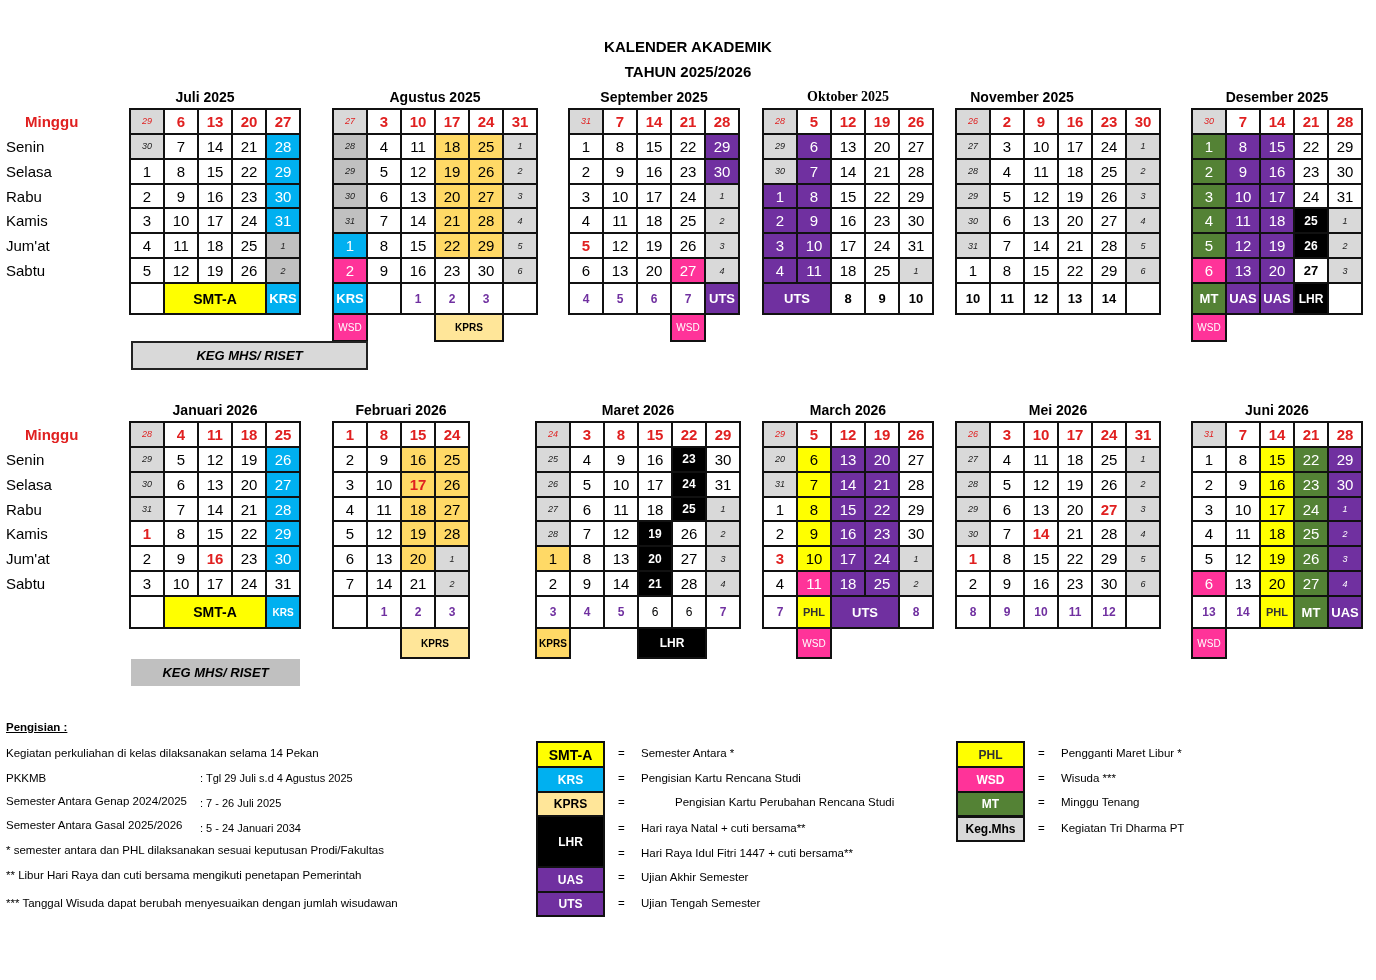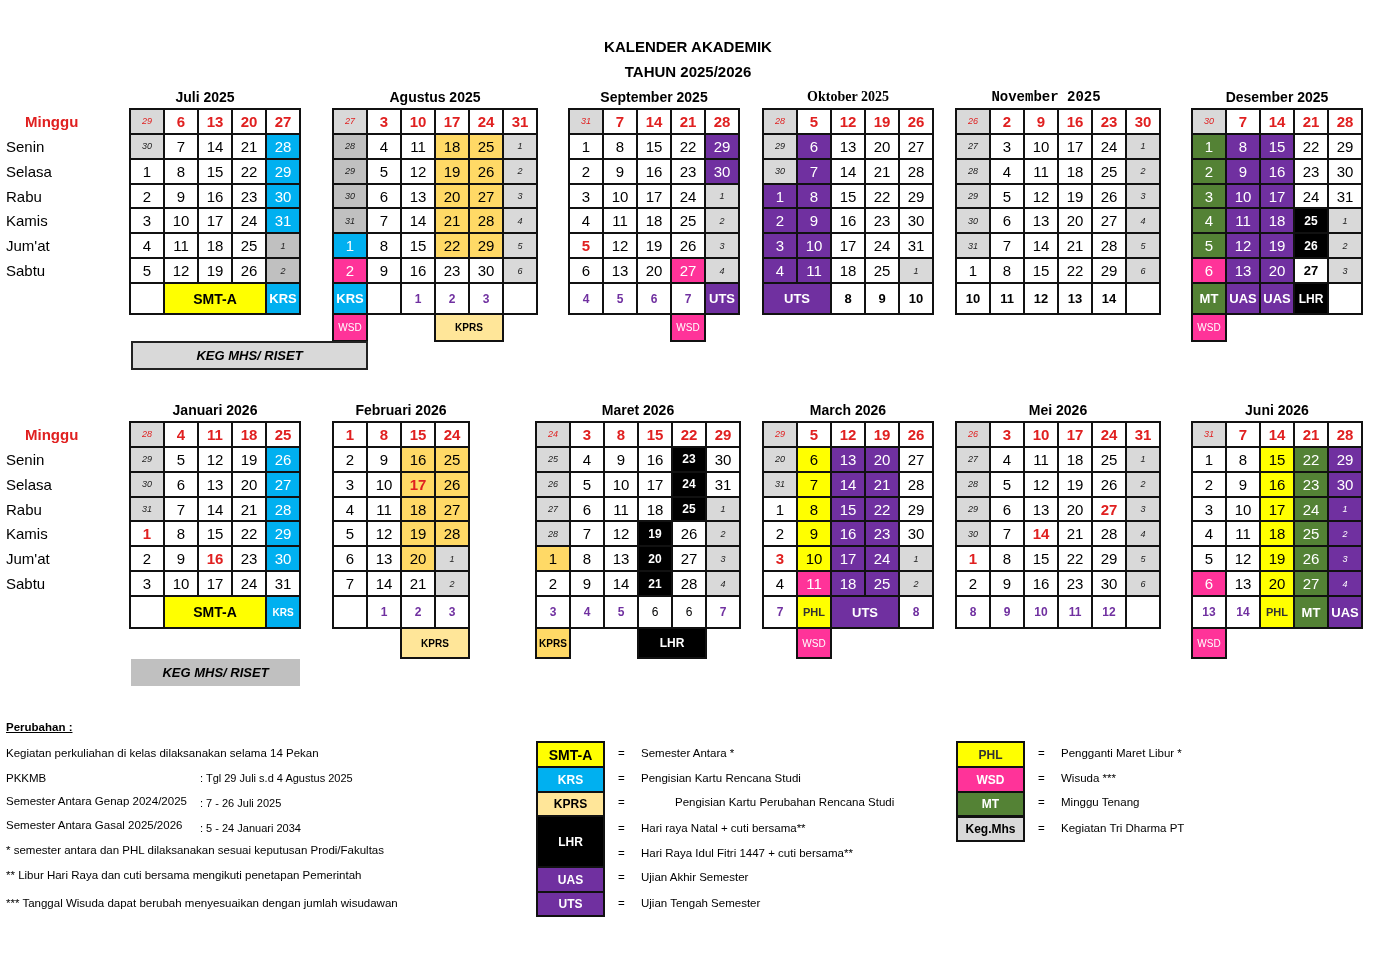--- a/index.html
+++ b/index.html
@@ -248,21 +248,21 @@
       <div class="cell s-p" style="left: 796px; top: 257.16px; width: 36px; height: 26.86px;">11</div>
       <div class="cell s-w" style="left: 830px; top: 257.16px; width: 36px; height: 26.86px;">18</div>
       <div class="cell s-w" style="left: 864px; top: 257.16px; width: 36px; height: 26.86px;">25</div>
       <div class="cell s-g" style="left: 898px; top: 257.16px; width: 36px; height: 26.86px;">1</div>
       <div class="cell s-pl" style="left: 762px; top: 282.02px; width: 70px; height: 33px;">UTS</div>
       <div class="cell s-bb" style="left: 830px; top: 282.02px; width: 36px; height: 33px;">8</div>
       <div class="cell s-bb" style="left: 864px; top: 282.02px; width: 36px; height: 33px;">9</div>
       <div class="cell s-bb" style="left: 898px; top: 282.02px; width: 36px; height: 33px;">10</div>
     </div>
     <div>
-      <div class="mtitle" style="left: 944px; width: 204px; top: 88px; font-family: Liberation Mono, monospace;">November 2025</div>
+      <div class="mtitle" style="left: 920px; width: 204px; top: 88px;">November 2025</div>
       <div class="cell s-gr" style="left: 955px; top: 108px; width: 36px; height: 26.86px;">26</div>
       <div class="cell s-r" style="left: 989px; top: 108px; width: 36px; height: 26.86px;">2</div>
       <div class="cell s-r" style="left: 1023px; top: 108px; width: 36px; height: 26.86px;">9</div>
       <div class="cell s-r" style="left: 1057px; top: 108px; width: 36px; height: 26.86px;">16</div>
       <div class="cell s-r" style="left: 1091px; top: 108px; width: 36px; height: 26.86px;">23</div>
       <div class="cell s-r" style="left: 1125px; top: 108px; width: 36px; height: 26.86px;">30</div>
       <div class="cell s-g" style="left: 955px; top: 132.86px; width: 36px; height: 26.86px;">27</div>
       <div class="cell s-w" style="left: 989px; top: 132.86px; width: 36px; height: 26.86px;">3</div>
       <div class="cell s-w" style="left: 1023px; top: 132.86px; width: 36px; height: 26.86px;">10</div>
       <div class="cell s-w" style="left: 1057px; top: 132.86px; width: 36px; height: 26.86px;">17</div>
@@ -616,21 +616,21 @@
       <div class="cell s-gnl" style="left: 1293px; top: 595.02px; width: 36px; height: 34px;">MT</div>
       <div class="cell s-pl" style="left: 1327px; top: 595.02px; width: 36px; height: 34px;">UAS</div>
       <div class="cell s-pkl" style="left: 1191px; top: 627.02px; width: 36px; height: 32px;">WSD</div>
     </div>
   </div>
 
 <div class="keg top" style="left:131px;top:341px;width:237px;height:29px;">KEG MHS/ RISET</div>
 <div class="keg bot" style="left:131px;top:659px;width:169px;height:27px;">KEG MHS/ RISET</div>
 
 <div>
-  <div class="note-head">Perubahan :</div>
+  <div class="note-head">Pengisian :</div>
   <div class="note" style="top:747px;">Kegiatan perkuliahan di kelas dilaksanakan selama 14 Pekan</div>
   <div class="note" style="top:772px;">PKKMB</div>
   <div class="note-val" style="top:772px;">: Tgl 29 Juli s.d 4 Agustus 2025</div>
   <div class="note" style="top:795px;">Semester Antara Genap 2024/2025</div>
   <div class="note-val" style="top:797px;">: 7 - 26 Juli 2025</div>
   <div class="note" style="top:819px;">Semester Antara Gasal 2025/2026</div>
   <div class="note-val" style="top:822px;">: 5 - 24 Januari 2034</div>
   <div class="note" style="top:844px;">* semester antara dan PHL dilaksanakan sesuai keputusan Prodi/Fakultas</div>
   <div class="note" style="top:869px;">** Libur Hari Raya dan cuti bersama mengikuti penetapan Pemerintah</div>
   <div class="note" style="top:897px;">*** Tanggal Wisuda dapat berubah menyesuaikan dengan jumlah wisudawan</div>

